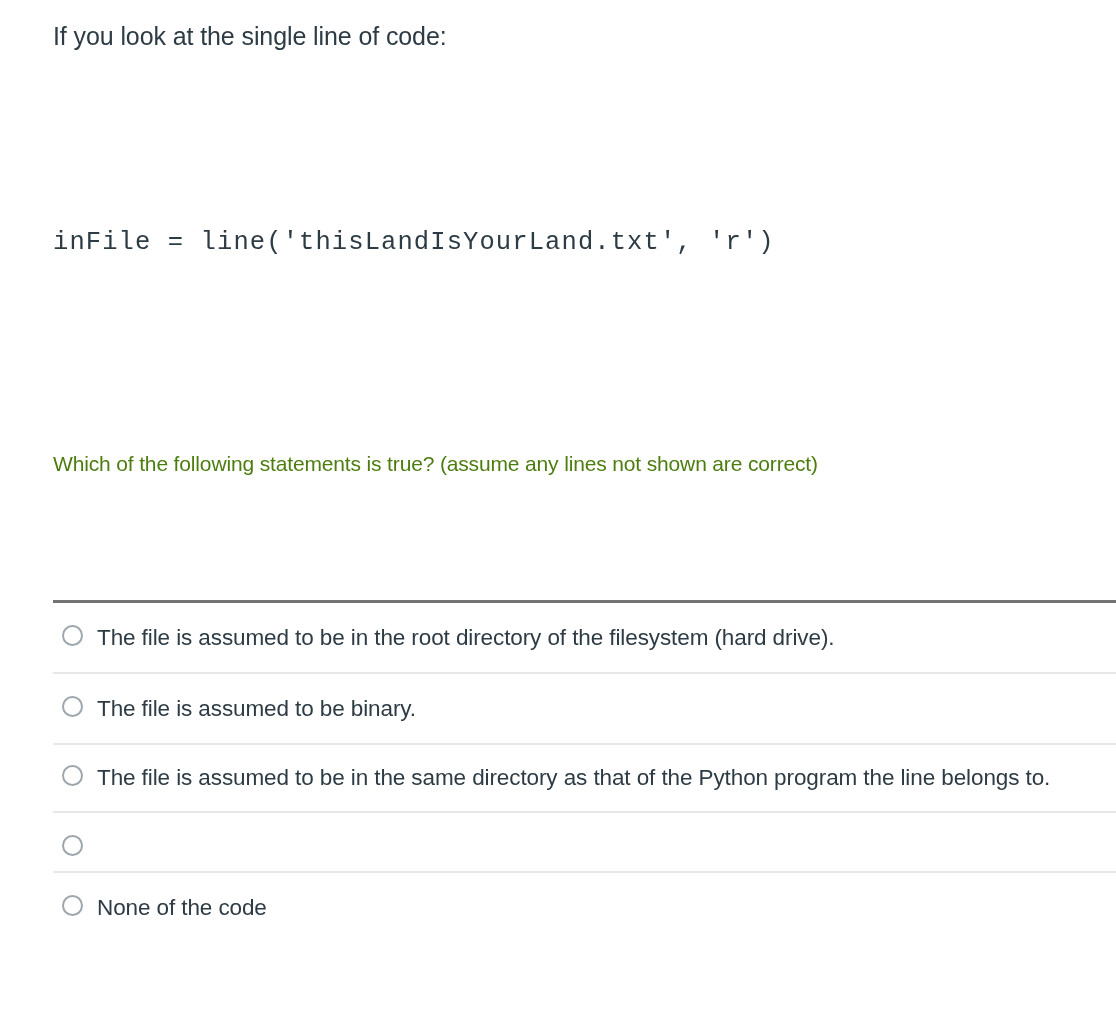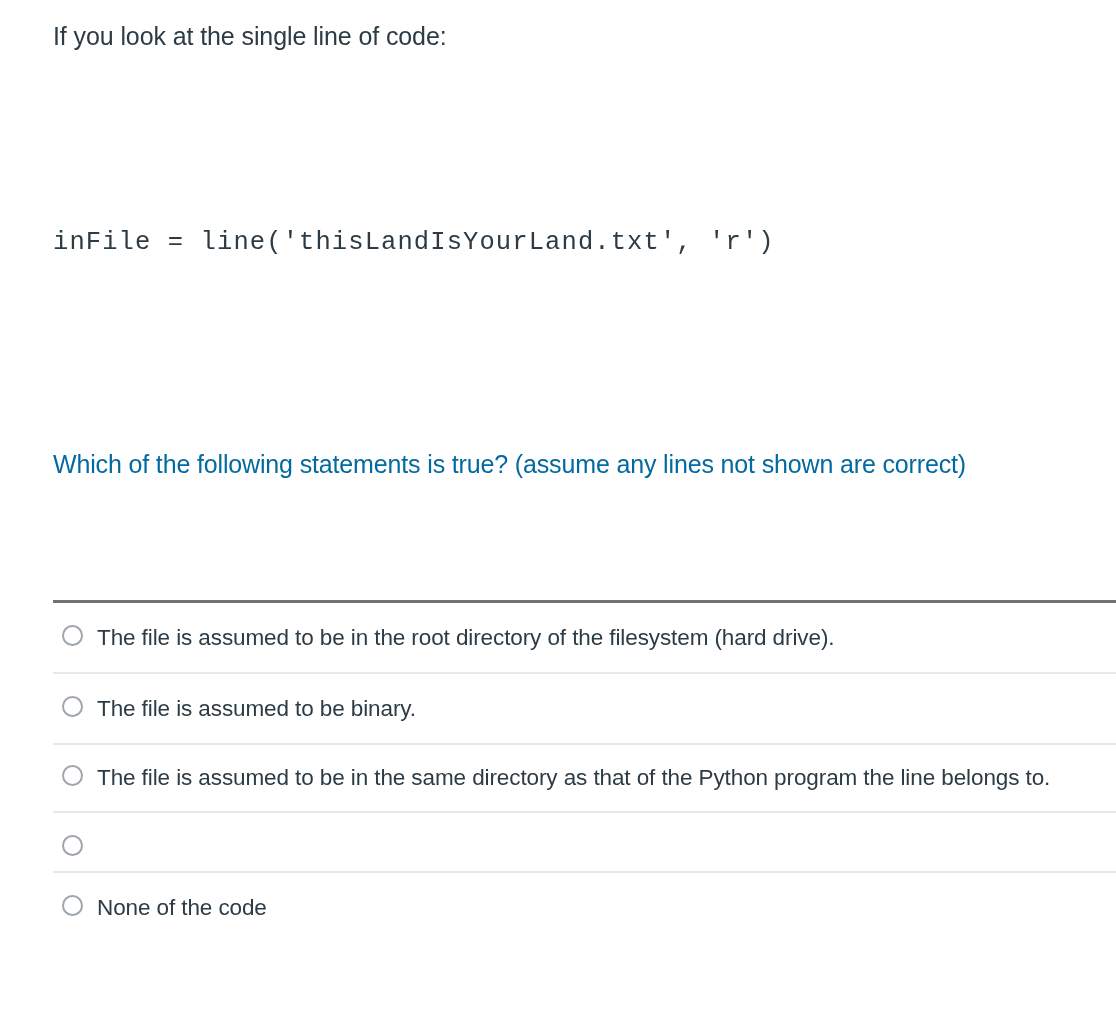--- a/index.html
+++ b/index.html
@@ -51,23 +51,23 @@
     color: #2d3b45;
     letter-spacing: 1.1px;
     white-space: pre;
   }
 
   .stem-question {
     position: absolute;
     left: 0;
     top: 420px;
     width: 1062px;
-    font-size: 25px;
+    font-size: 21px;
     line-height: 48px;
-    color: #0369a1;
+    color: #4d7c0f;
     letter-spacing: -0.15px;
     margin: 0;
   }
 
   
   .answers {
     position: absolute;
     left: 30px;
     top: 600px;
     width: 1070px;

